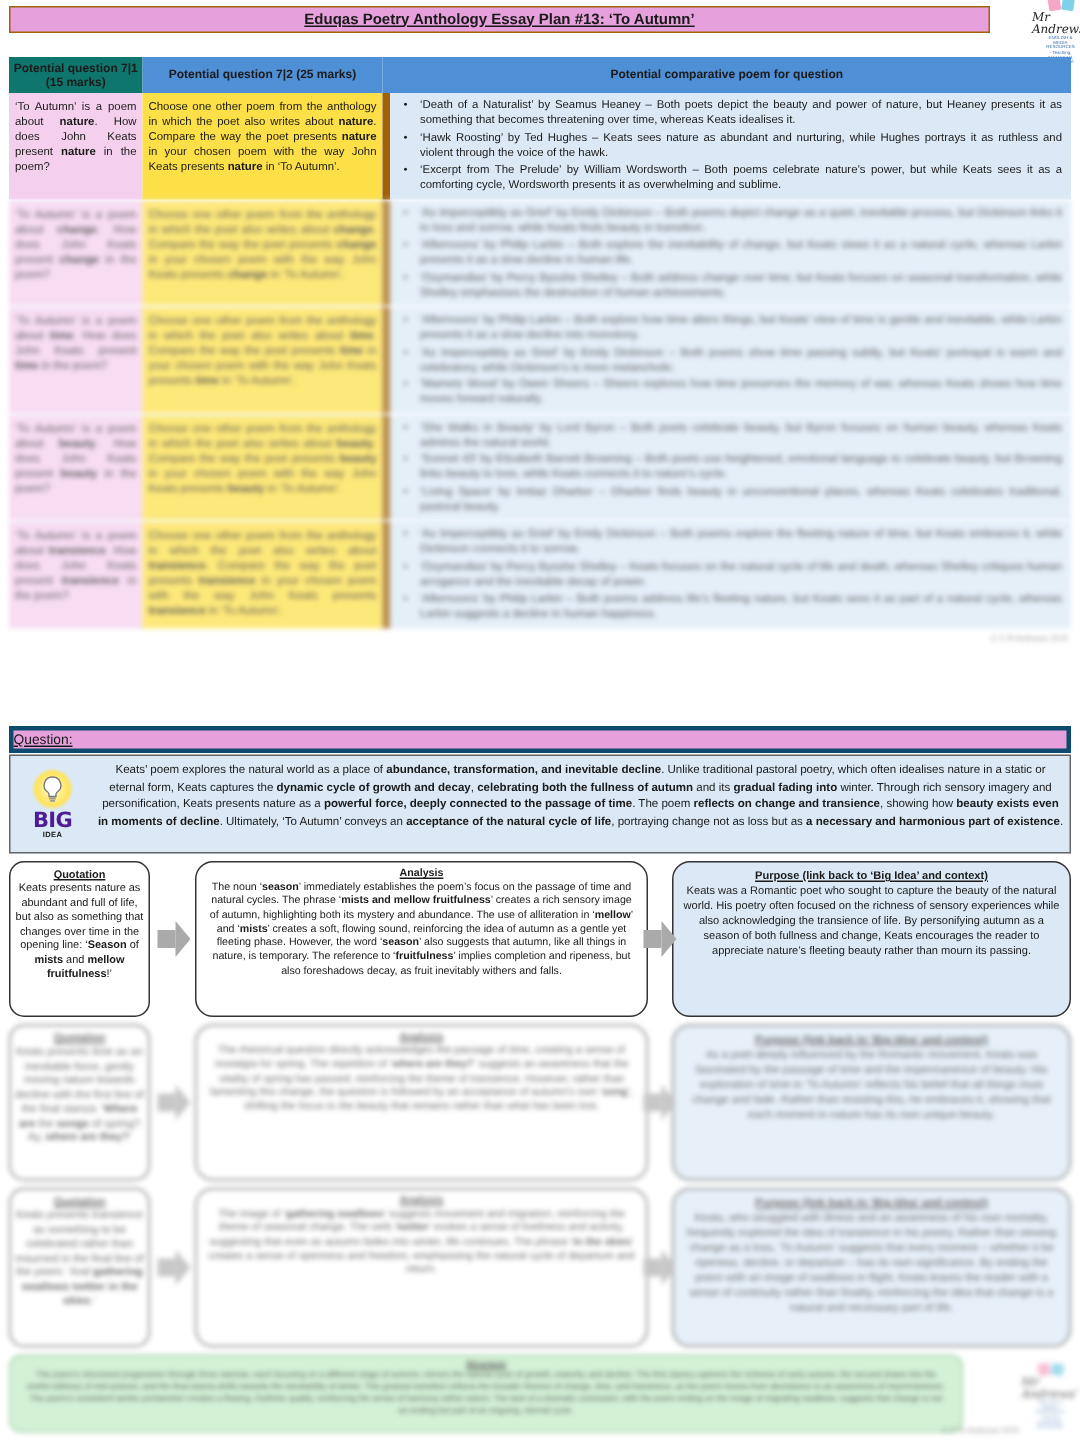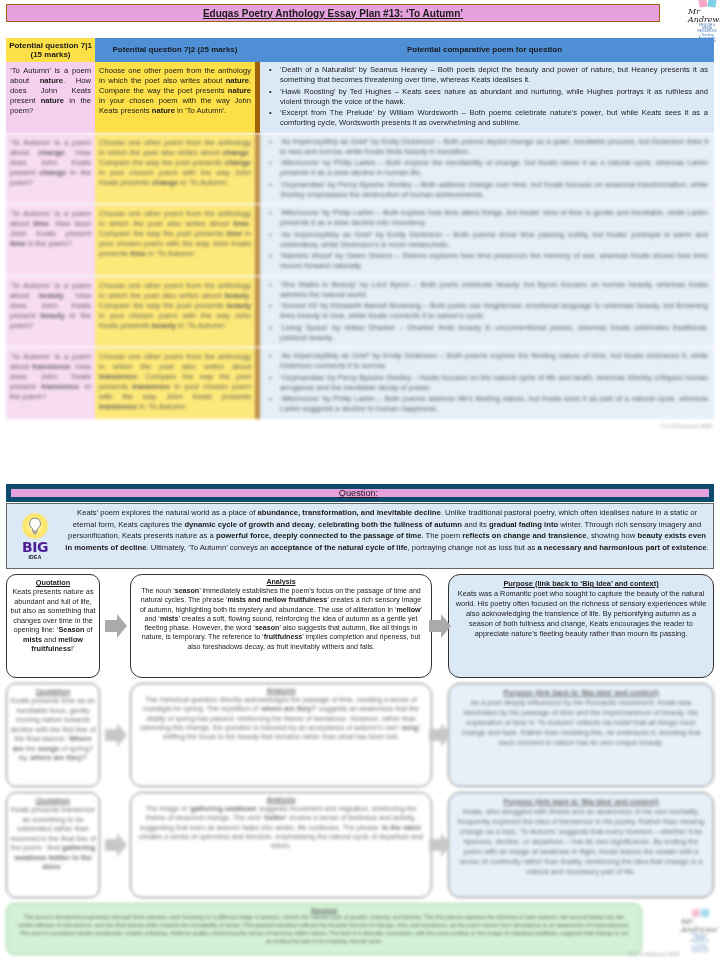--- a/index.html
+++ b/index.html
@@ -17,38 +17,38 @@
   .logo { width: 54px; height: 34px; display: flex; flex-direction: column; align-items: center; justify-content: center; background: #fff; padding-left: 40px; }
   .logo .cards { display: flex; gap: 1px; margin-bottom: 1px; }
   .logo .card { width: 8px; height: 8px; border-radius: 1px; }
   .logo .c1 { background: #f5a8c6; transform: rotate(-10deg); }
   .logo .c2 { background: #7fd0e8; transform: rotate(8deg); }
   .logo .name { font-family: "DejaVu Serif", serif; font-style: italic; font-size: 8px; color: #222; line-height: 1; }
   .logo .tag { font-size: 3px; color: #3a6fb0; line-height: 1.1; text-align: center; }
 
   .hdr-row { display: flex; height: 24px; }
   .hdr { display: flex; align-items: center; justify-content: center; text-align: center; font-size: 8px; font-weight: bold; line-height: 1.15; }
-  .hdr.pink { background: #fde047; width: 89px; }
+  .hdr.pink { background: #0f766e; width: 89px; }
   .hdr.blue1 { background: #4f8fd6; width: 160px; }
   .hdr.blue2 { background: #4f8fd6; flex: 1; }
 
   .qrow { display: flex; }
   .c1 { width: 89px; background: #f5cfee; padding: 4px 4px; font-size: 7.6px; line-height: 1.32; text-align: justify; }
   .c2 { width: 160px; background: #fde047; padding: 4px 4px; font-size: 7.6px; line-height: 1.32; text-align: justify; }
   .c3 { flex: 1; background: #dbe9f6; padding: 3px 6px 3px 8px; font-size: 7.6px; line-height: 1.35; text-align: justify; border-left: 5px solid #a16207; }
   .c3 ul { list-style: none; }
   .c3 li { position: relative; padding-left: 12px; margin-bottom: 1px; }
   .c3 li::before { content: "•"; position: absolute; left: 1px; top: 0; }
   .qrow + .qrow .c1, .qrow + .qrow .c2, .qrow + .qrow .c3 { border-top: 1px solid #eef3fa; }
   .blurred { filter: blur(1.6px); opacity: 0.72; }
   .copyright { text-align: right; font-size: 5.5px; color: #777; margin-top: 4px; padding-right: 2px; }
 
   
-  .question-bar { position: absolute; left: 6px; top: 484px; width: 708px; height: 18px; background: #e6a0dc; border: 5px solid #0c4a6e;
-    display: flex; align-items: center; justify-content: center; font-size: 9.2px; }
+  .question-bar { position: absolute; left: 6px; top: 484px; width: 708px; height: 18px; background: #e6a0dc; border: 3px solid #0c4a6e;
+    display: flex; align-items: center; font-size: 9.2px; }
   .question-bar .ql { text-decoration: underline; margin-right: 3px; }
 
   .bigidea { position: absolute; left: 6px; top: 503px; width: 708px; height: 66px; background: #dbe9f6; border: 1px solid #666; display: flex; }
   .bulb { width: 56px; display: flex; flex-direction: column; align-items: center; justify-content: center; }
   .bulb .glow { width: 28px; height: 28px; border-radius: 50%; background: radial-gradient(circle, #fffbd0 0%, #ffe45c 55%, rgba(255,230,90,0) 72%);
     display: flex; align-items: center; justify-content: center; font-size: 13px; color: #555; }
   .bulb .big { font-family: "DejaVu Sans", sans-serif; font-weight: bold; font-size: 14px; line-height: 1; color: #4c1d95; letter-spacing: -0.5px; }
   .bulb .idea { font-size: 5px; font-weight: bold; color: #111; letter-spacing: 0.3px; }
   .bigidea-text { flex: 1; padding: 3px 4px 3px 2px; font-size: 7.7px; line-height: 1.5; text-align: center; }
 

